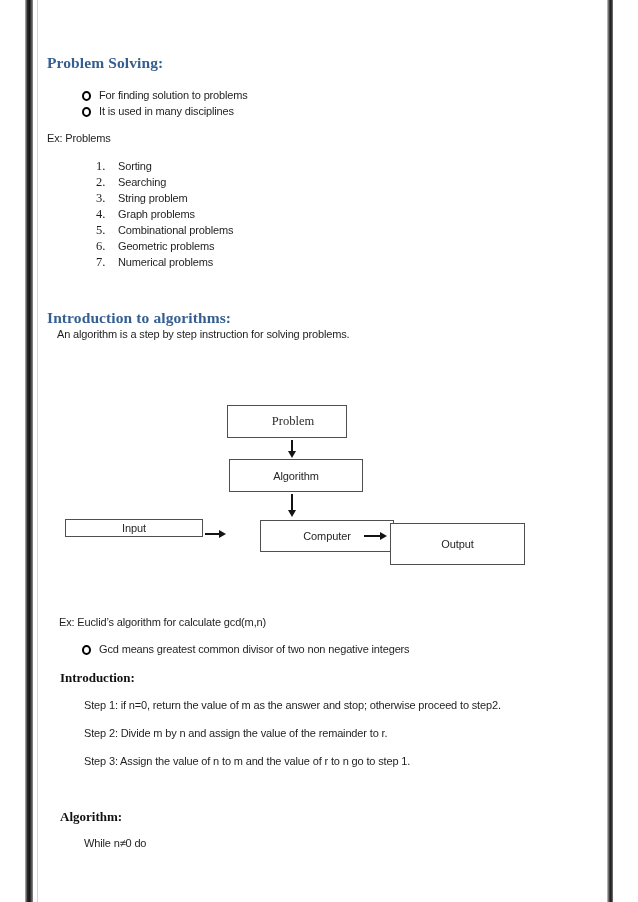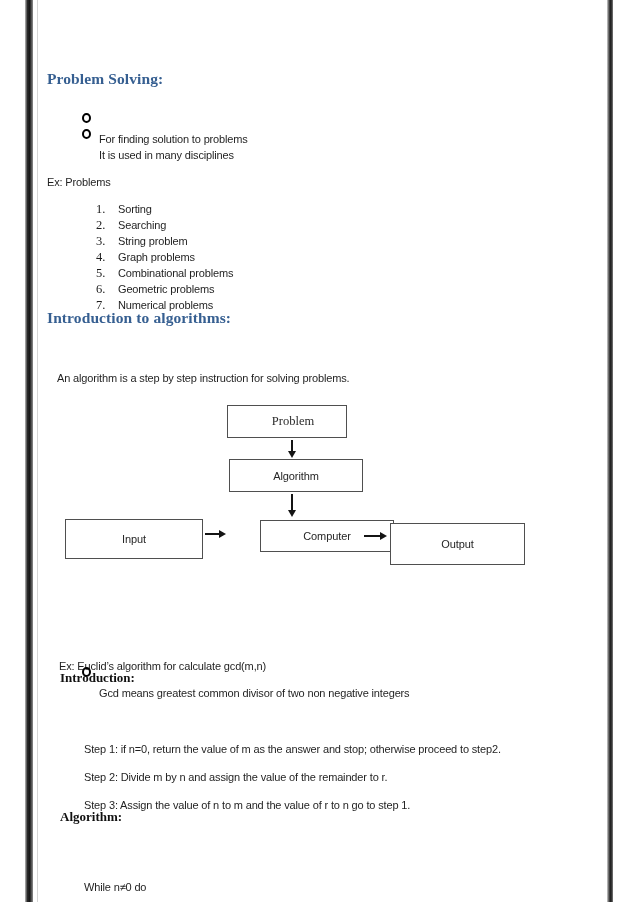--- a/index.html
+++ b/index.html
@@ -19,21 +19,21 @@
   .rule-left-thin { left:37px; top:0; bottom:0; width:1px; background:#d6d6d6; }
   .rule-right {
     left:607px; top:0; bottom:0; width:6px;
     background:linear-gradient(to right,#d2d2d2 0%,#4a4a4a 35%,#181818 65%,#7d7d7d 100%);
   }
 
   .h-blue {
     font-family:"Liberation Serif", serif;
     color:#365f91; font-size:15.5px; font-weight:600; letter-spacing:0.1px;
   }
-  .body-txt { font-size:11px; letter-spacing:-0.15px; line-height:13px; color:#1f1f1f;margin-top:44px; }
+  .body-txt { font-size:11px; letter-spacing:-0.15px; line-height:13px; color:#1f1f1f; }
 
   .bullet-row { display:flex; align-items:center; gap:8px; }
   .bullet-o {
     width:5px; height:6px; border:2.4px solid #000; border-radius:50%;
     display:inline-block; flex:0 0 auto;
   }
 
   .num-row { display:flex; align-items:baseline; }
   .num-row .num {
     font-family:"Liberation Serif", serif; font-size:12.5px; color:#1c1c1c;
@@ -70,21 +70,21 @@
 </style>
 </head>
 <body>
 
 <div class="page">
 
   <div class="abs rule-left"></div>
   <div class="abs rule-left-thin"></div>
   <div class="abs rule-right"></div>
 
-  <div class="abs h-blue" style="left:47px; top:70px;">Problem Solving:</div>
+  <div class="abs h-blue" style="left:47px; top:54px;">Problem Solving:</div>
 
   <div class="abs bullet-row" style="left:82px; top:89px;">
     <span class="bullet-o"></span>
     <span class="body-txt">For finding solution to problems</span>
   </div>
   <div class="abs bullet-row" style="left:82px; top:105px;">
     <span class="bullet-o"></span>
     <span class="body-txt">It is used in many disciplines</span>
   </div>
 
@@ -129,21 +129,21 @@
   <div class="abs arr-v-line" style="left:291px; top:440px; height:11px;"></div>
   <div class="abs head-down" style="left:287.5px; top:451px;"></div>
 
   <div class="abs fc-box" style="left:229px; top:459px; width:134px; height:33px;">
     <span class="fc-sans">Algorithm</span>
   </div>
 
   <div class="abs arr-v-line" style="left:291px; top:494px; height:16px;"></div>
   <div class="abs head-down" style="left:287.5px; top:510px;"></div>
 
-  <div class="abs fc-box" style="left:65px; top:519px; width:138px; height:40px;">
+  <div class="abs fc-box" style="left:65px; top:519px; width:138px; height:18px;">
     <span class="fc-sans">Input</span>
   </div>
 
   <div class="abs arr-h-line" style="left:205px; top:533px; width:15px;"></div>
   <div class="abs head-right" style="left:219px; top:529.5px;"></div>
 
   <div class="abs fc-box" style="left:224px; top:520px; width:134px; height:32px;margin-left:36px;">
     <span class="fc-sans">Computer</span>
   </div>
 

